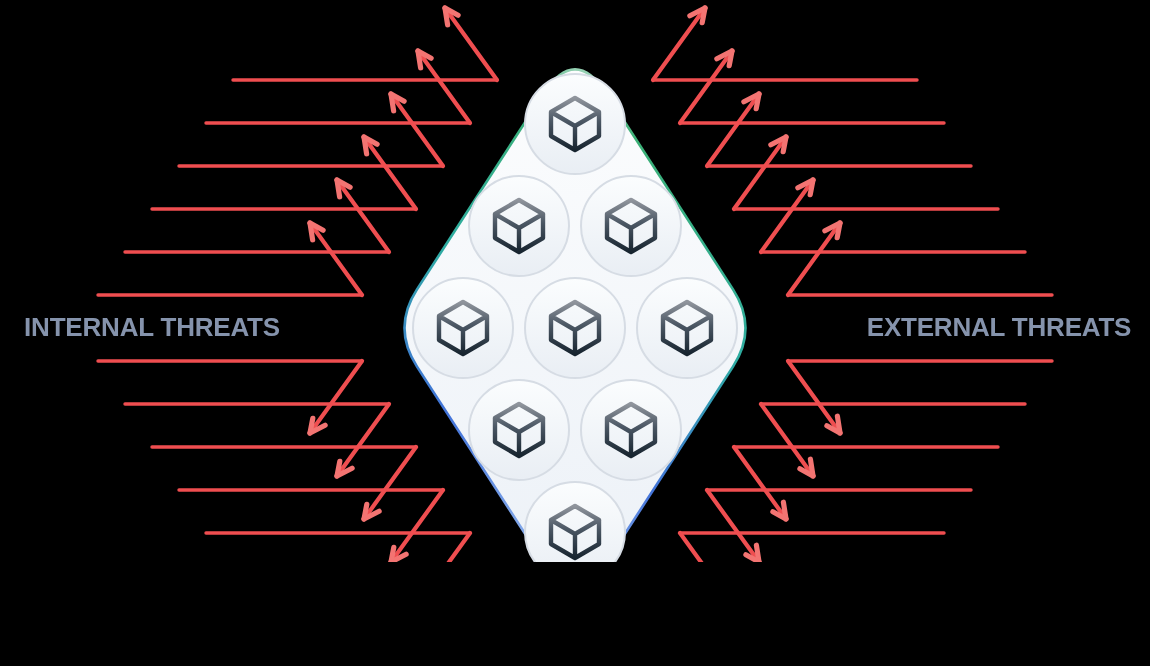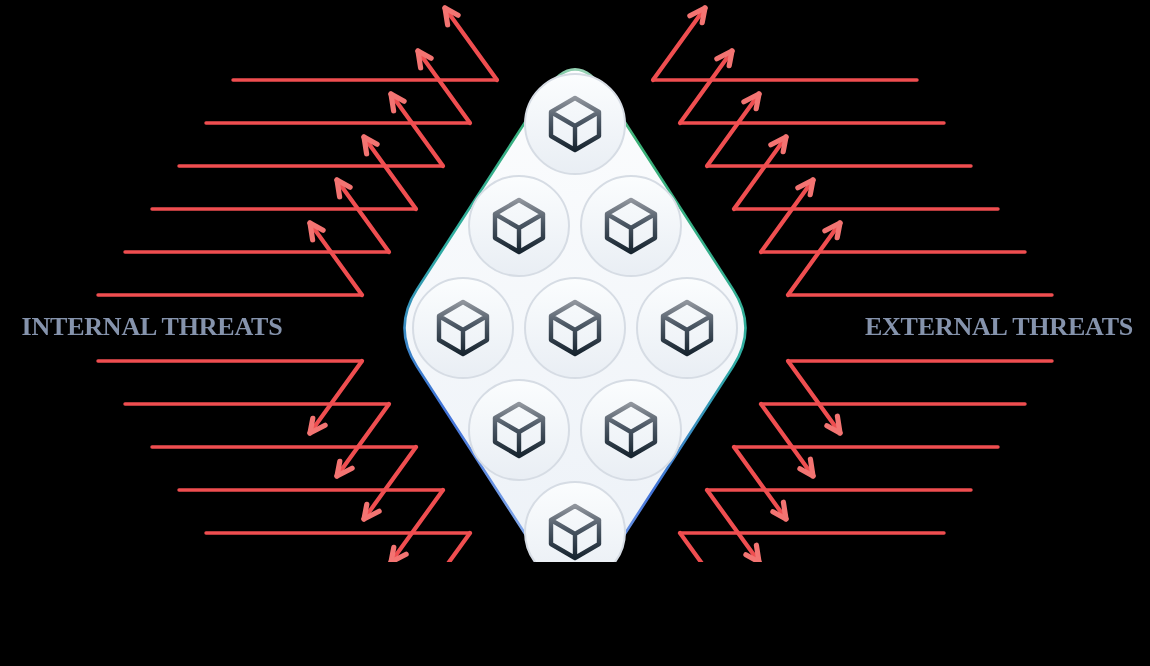--- a/index.html
+++ b/index.html
@@ -1,21 +1,21 @@
 <!DOCTYPE html>
 <html style="--bg: #000000; --label-color: #8593AC;"><head>
 <meta charset="utf-8">
 <style>
   html,body{margin:0;padding:0;background:#000;}
   .stage{
     position:relative;
     width:1150px;height:562px;
     background:var(--bg,#000);
     overflow:hidden;
-    font-family:Liberation Serif, serif;
+    font-family:Liberation Sans, sans-serif;
   }
   .stage svg{position:absolute;left:0;top:0;}
   .label{
     position:absolute;
     top:312px;
     width:320px;
     line-height:30px;
     text-align:center;
     font-size:26px;
     font-weight:700;

